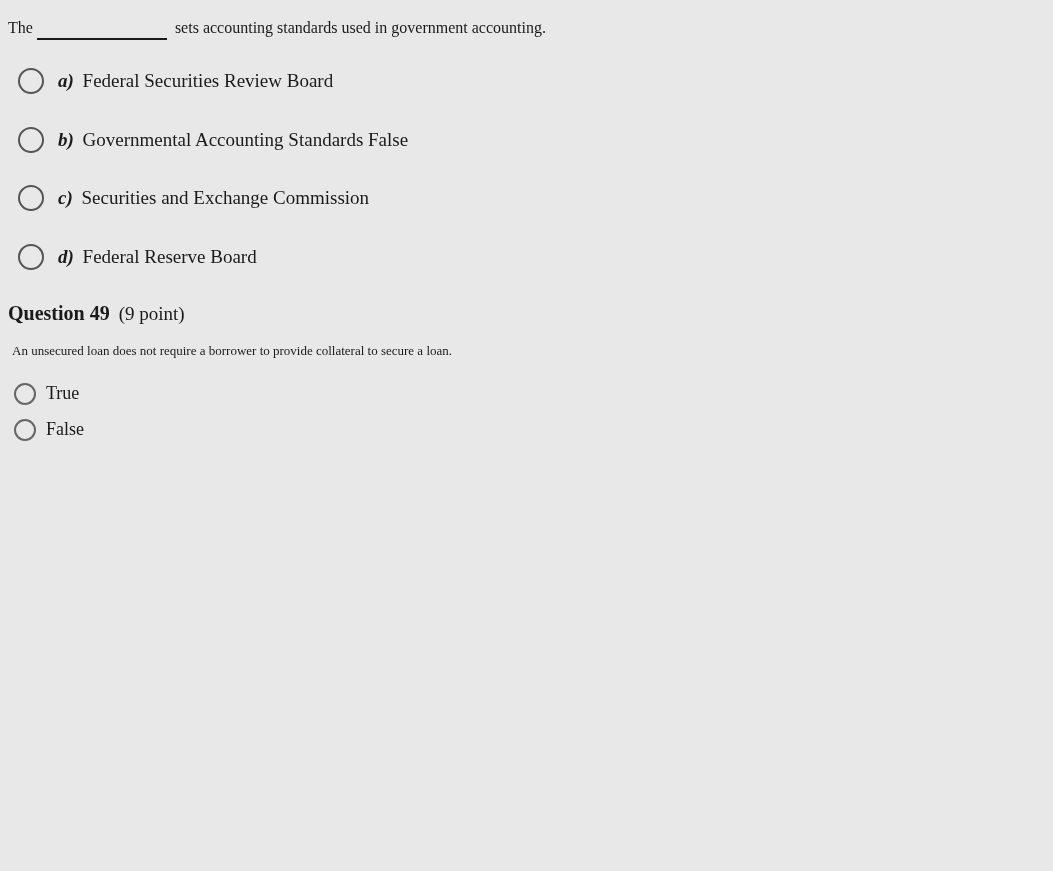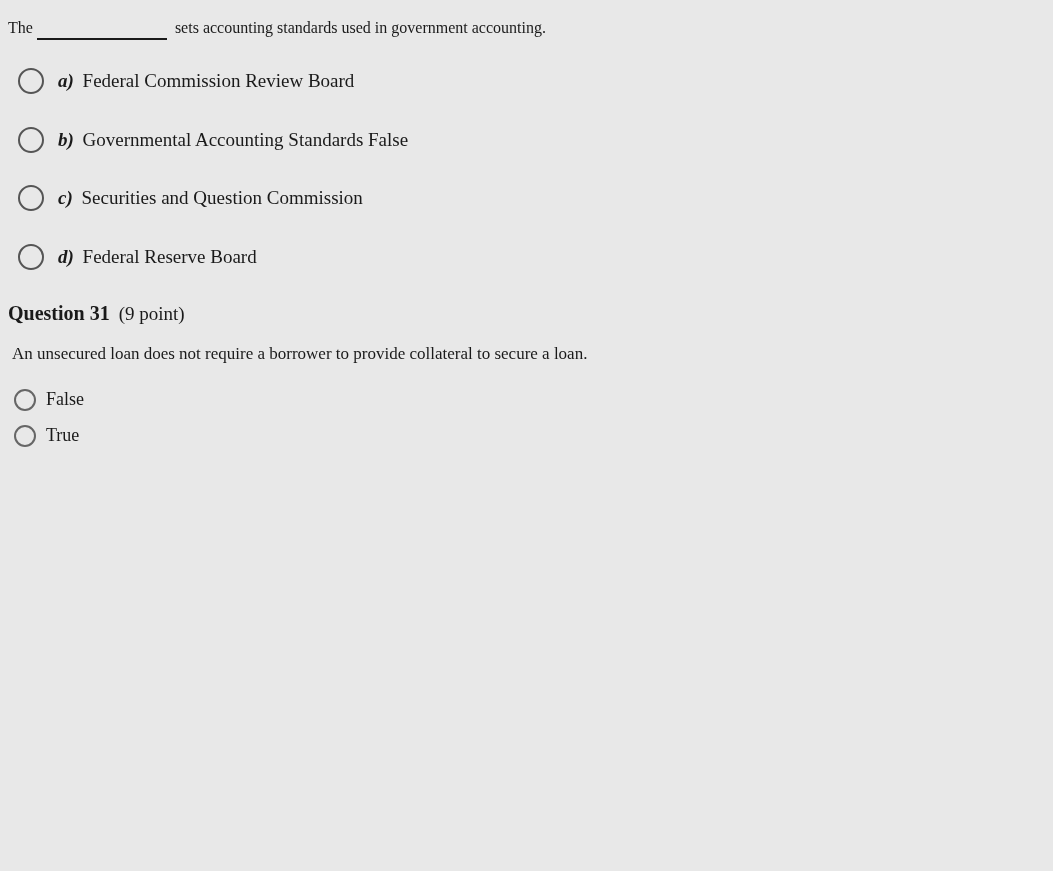--- a/index.html
+++ b/index.html
@@ -82,21 +82,21 @@
       margin: 24px 0 10px 0;
     }
 
     .question-heading {
       font-size: 20px;
       font-weight: bold;
       margin-bottom: 10px;
     }
 
     .question-stem-q49 {
-      font-size: 17px;
+      font-size: 13px;
       margin-bottom: 22px;
       line-height: 1.5;
       margin-left: 4px;
       margin-top: 16px;
     }
 
     .options-list-q49 {
       list-style: none;
       padding: 0;
       margin-left: 6px;
@@ -120,63 +120,63 @@
   <span>The</span><span class="blank"></span>
   <span>sets accounting standards used in government accounting.</span>
 </div>
 
 <ul class="options-list">
 
   <li class="option-item">
     <div class="radio-circle"></div>
     <span class="option-label">
       <span class="option-letter">a)</span>
-      <span>Federal Commission Review Board</span>
+      <span>Federal Securities Review Board</span>
     </span>
   </li>
 
   <li class="option-item">
     <div class="radio-circle"></div>
     <span class="option-label">
       <span class="option-letter">b)</span>
       <span>Governmental Accounting Standards False</span>
     </span>
   </li>
 
   <li class="option-item">
     <div class="radio-circle"></div>
     <span class="option-label">
       <span class="option-letter">c)</span>
-      <span>Securities and Question Commission</span>
+      <span>Securities and Exchange Commission</span>
     </span>
   </li>
 
   <li class="option-item">
     <div class="radio-circle"></div>
     <span class="option-label">
       <span class="option-letter">d)</span>
       <span>Federal Reserve Board</span>
     </span>
   </li>
 
 </ul>
 
 <div class="section-divider">
   <div class="question-heading">
-    <span>Question 31</span>
+    <span>Question 49</span>
     <span style="font-weight:normal; font-size:19px; margin-left:4px;">(9 point)</span>
   </div>
   <p class="question-stem-q49">An unsecured loan does not require a borrower to provide collateral to secure a loan.</p>
 
   <ul class="options-list-q49">
 
     <li class="option-item-q49">
       <div class="radio-circle-small"></div>
-      <span class="tf-label">False</span>
+      <span class="tf-label">True</span>
     </li>
 
     <li class="option-item-q49">
       <div class="radio-circle-small"></div>
-      <span class="tf-label">True</span>
+      <span class="tf-label">False</span>
     </li>
 
   </ul>
 </div>
 
 </body></html>

